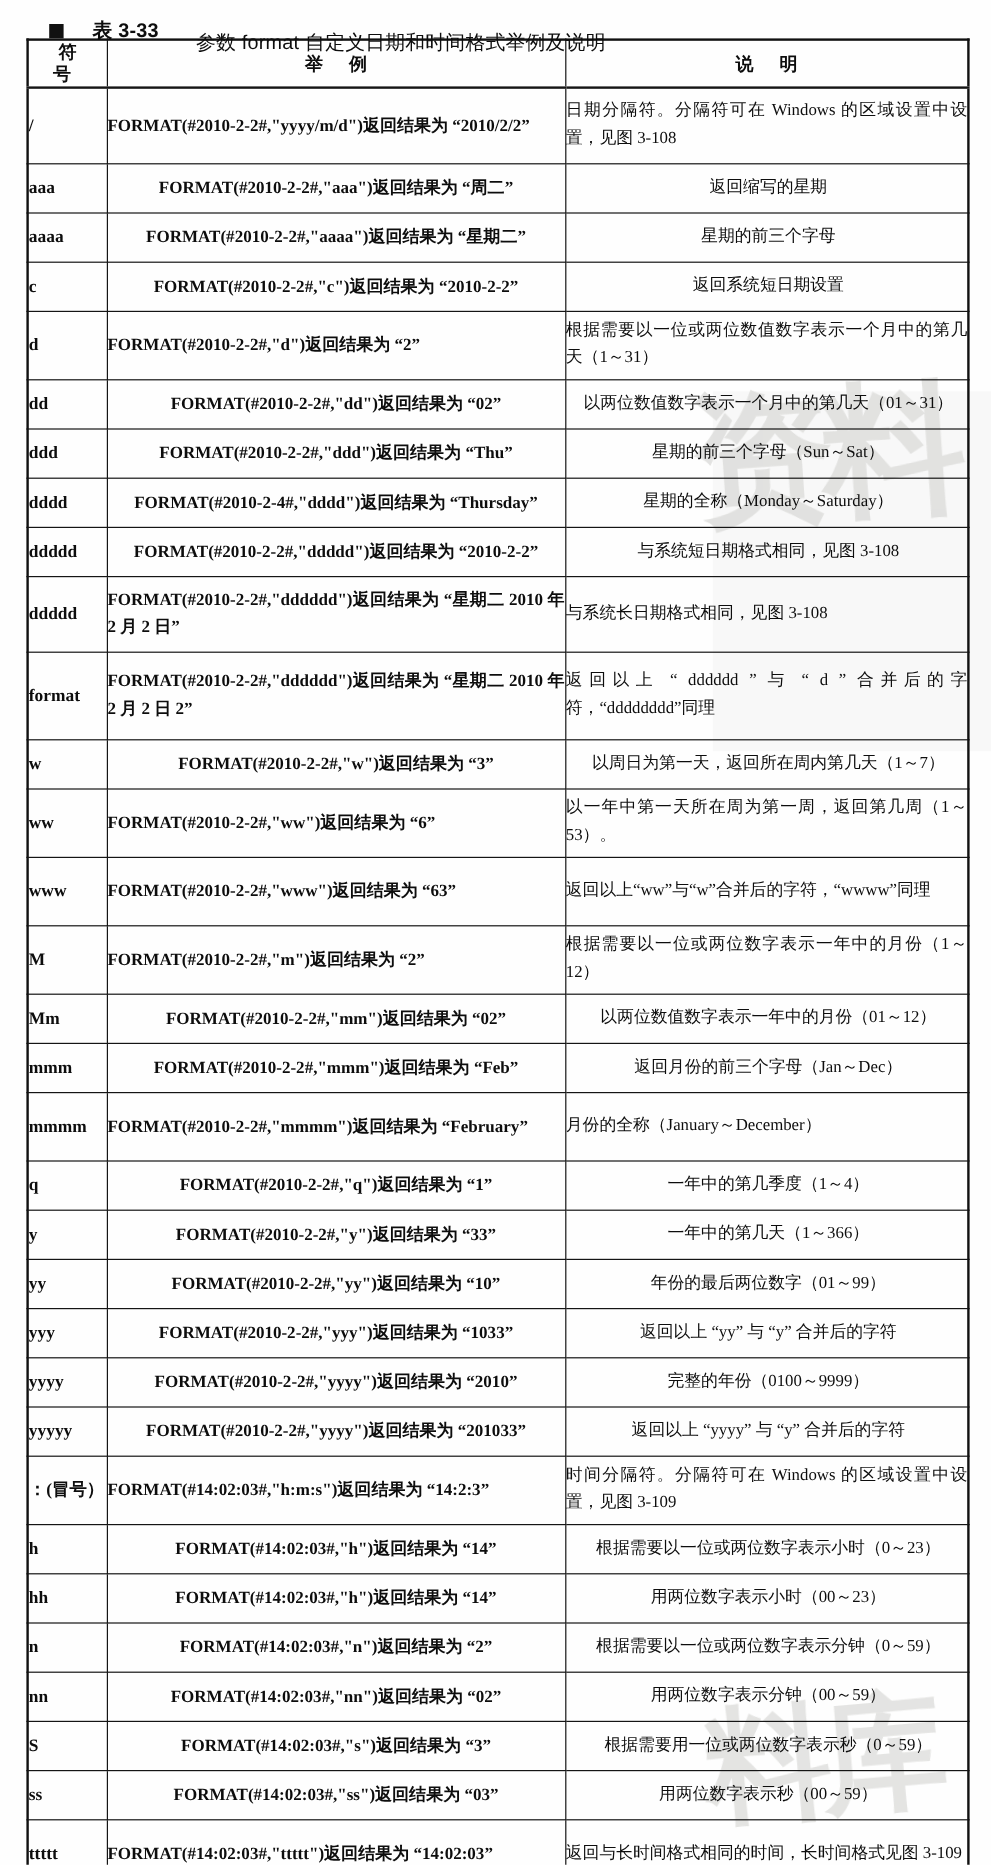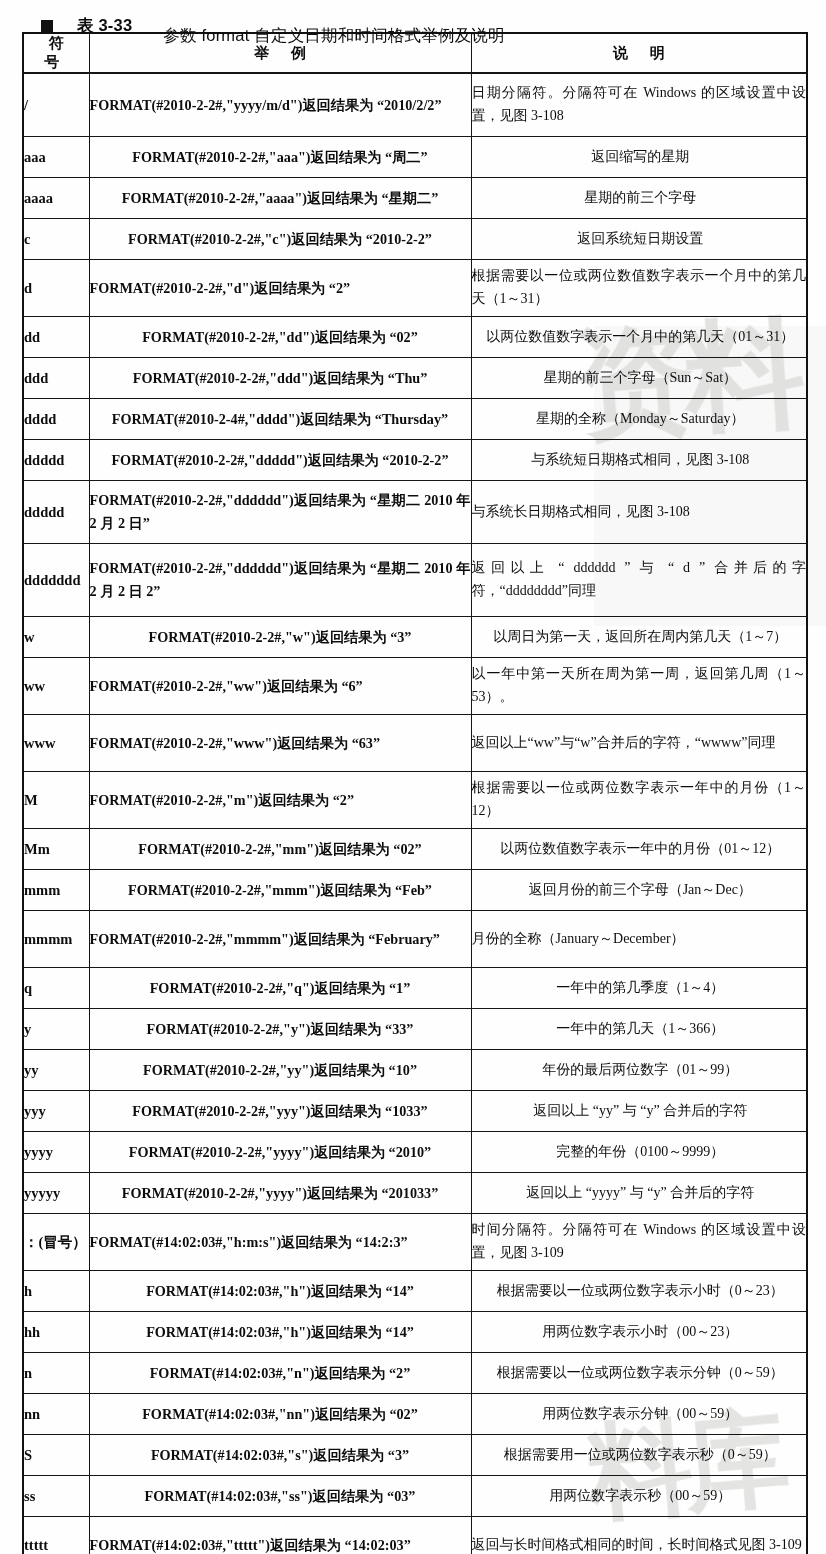--- a/index.html
+++ b/index.html
@@ -254,21 +254,21 @@
         <td class="sym">ddddd</td>
         <td class="ex one-line">FORMAT(#2010-2-2#,"ddddd")返回结果为 “2010-2-2”</td>
         <td class="desc one-line">与系统短日期格式相同，见图 3-108</td>
       </tr>
       <tr class="h-lg">
         <td class="sym">ddddd</td>
         <td class="ex">FORMAT(#2010-2-2#,"dddddd")返回结果为 “星期二 2010 年 2 月 2 日”</td>
         <td class="desc">与系统长日期格式相同，见图 3-108</td>
       </tr>
       <tr class="h-xl">
-        <td class="sym">ddddddd</td>
+        <td class="sym">format</td>
         <td class="ex">FORMAT(#2010-2-2#,"dddddd")返回结果为 “星期二 2010 年 2 月 2 日 2”</td>
         <td class="desc">返回以上 “ dddddd ” 与 “ d ” 合并后的字符，“dddddddd”同理</td>
       </tr>
       <tr class="h-sm">
         <td class="sym">w</td>
         <td class="ex one-line">FORMAT(#2010-2-2#,"w")返回结果为 “3”</td>
         <td class="desc one-line">以周日为第一天，返回所在周内第几天（1～7）</td>
       </tr>
       <tr class="h-md">
         <td class="sym">ww</td>

